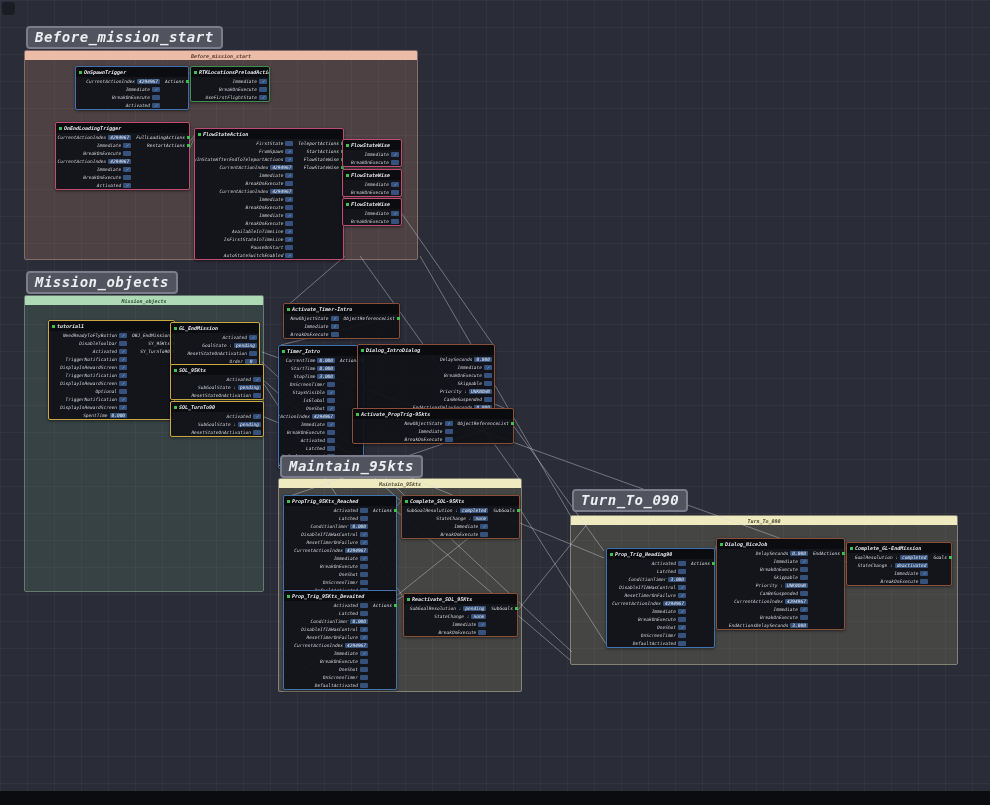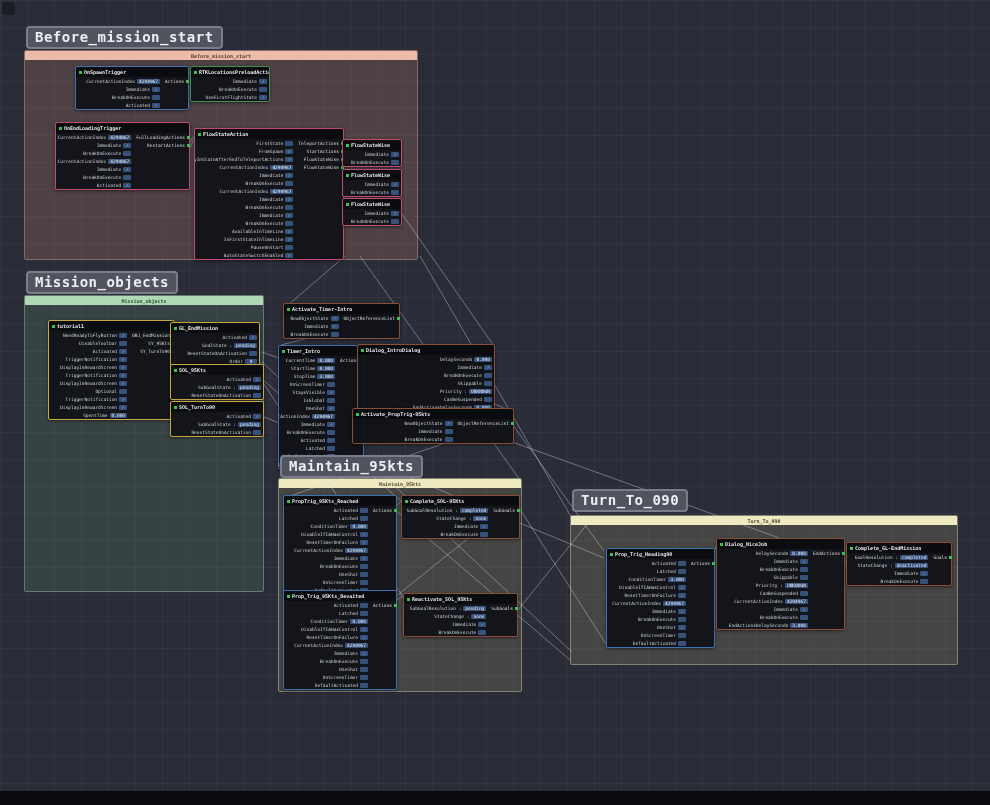--- a/index.html
+++ b/index.html
@@ -2,21 +2,21 @@
 <html><head>
 <meta charset="utf-8">
 <style>
   html,body{margin:0;padding:0;}
   body{width:990px;height:805px;overflow:hidden;position:relative;
        background:#2a2c37;font-family:"DejaVu Sans Mono",monospace;}
   #canvas{position:absolute;inset:0;
     background-image:
       linear-gradient(rgba(255,255,255,0.035) 1px, transparent 1px),
       linear-gradient(90deg, rgba(255,255,255,0.035) 1px, transparent 1px);
-    background-size:27px 27px;}
+    background-size:27px 27px;font-style:italic;}
   .corner-chip{position:absolute;left:2px;top:2px;width:13px;height:13px;
     background:#1b1d24;border-radius:3px;z-index:1;}
   .biglabel{position:absolute;z-index:6;background:#51535e;border:2px solid #7b7d8a;
     border-radius:4px;color:#eceef3;font-weight:bold;font-size:14px;line-height:17px;
     padding:1px 7px;letter-spacing:0.5px;white-space:nowrap;}
   .group{position:absolute;z-index:1;border-radius:2px;overflow:hidden;}
   .ghead{height:9px;display:flex;align-items:center;justify-content:center;
     font-size:5px;font-weight:bold;white-space:nowrap;}
   .gbody{position:absolute;left:0;right:0;top:9px;bottom:0;}
   #wires{position:absolute;inset:0;z-index:2;pointer-events:none;}

